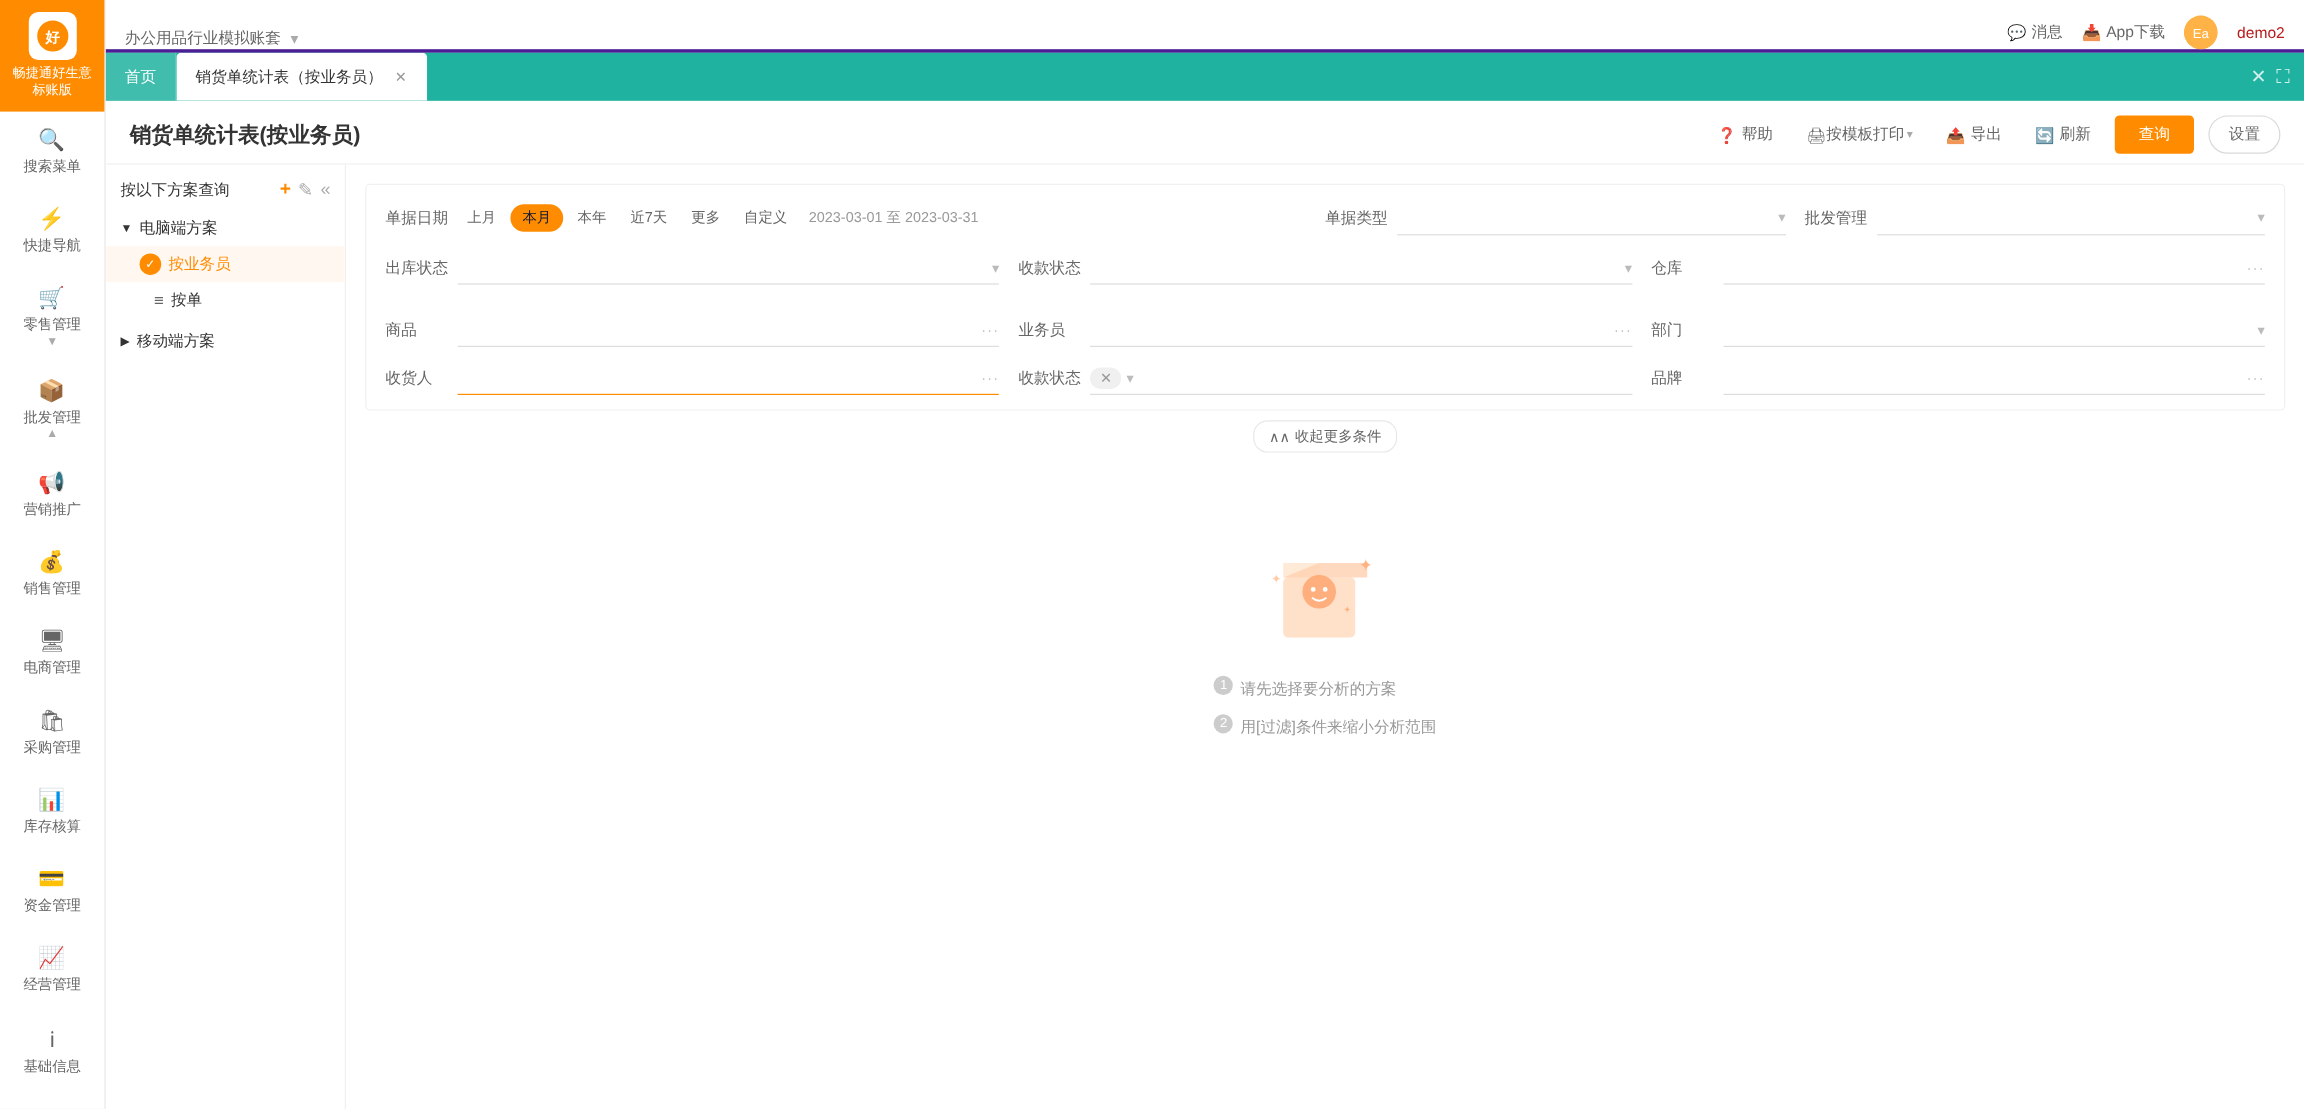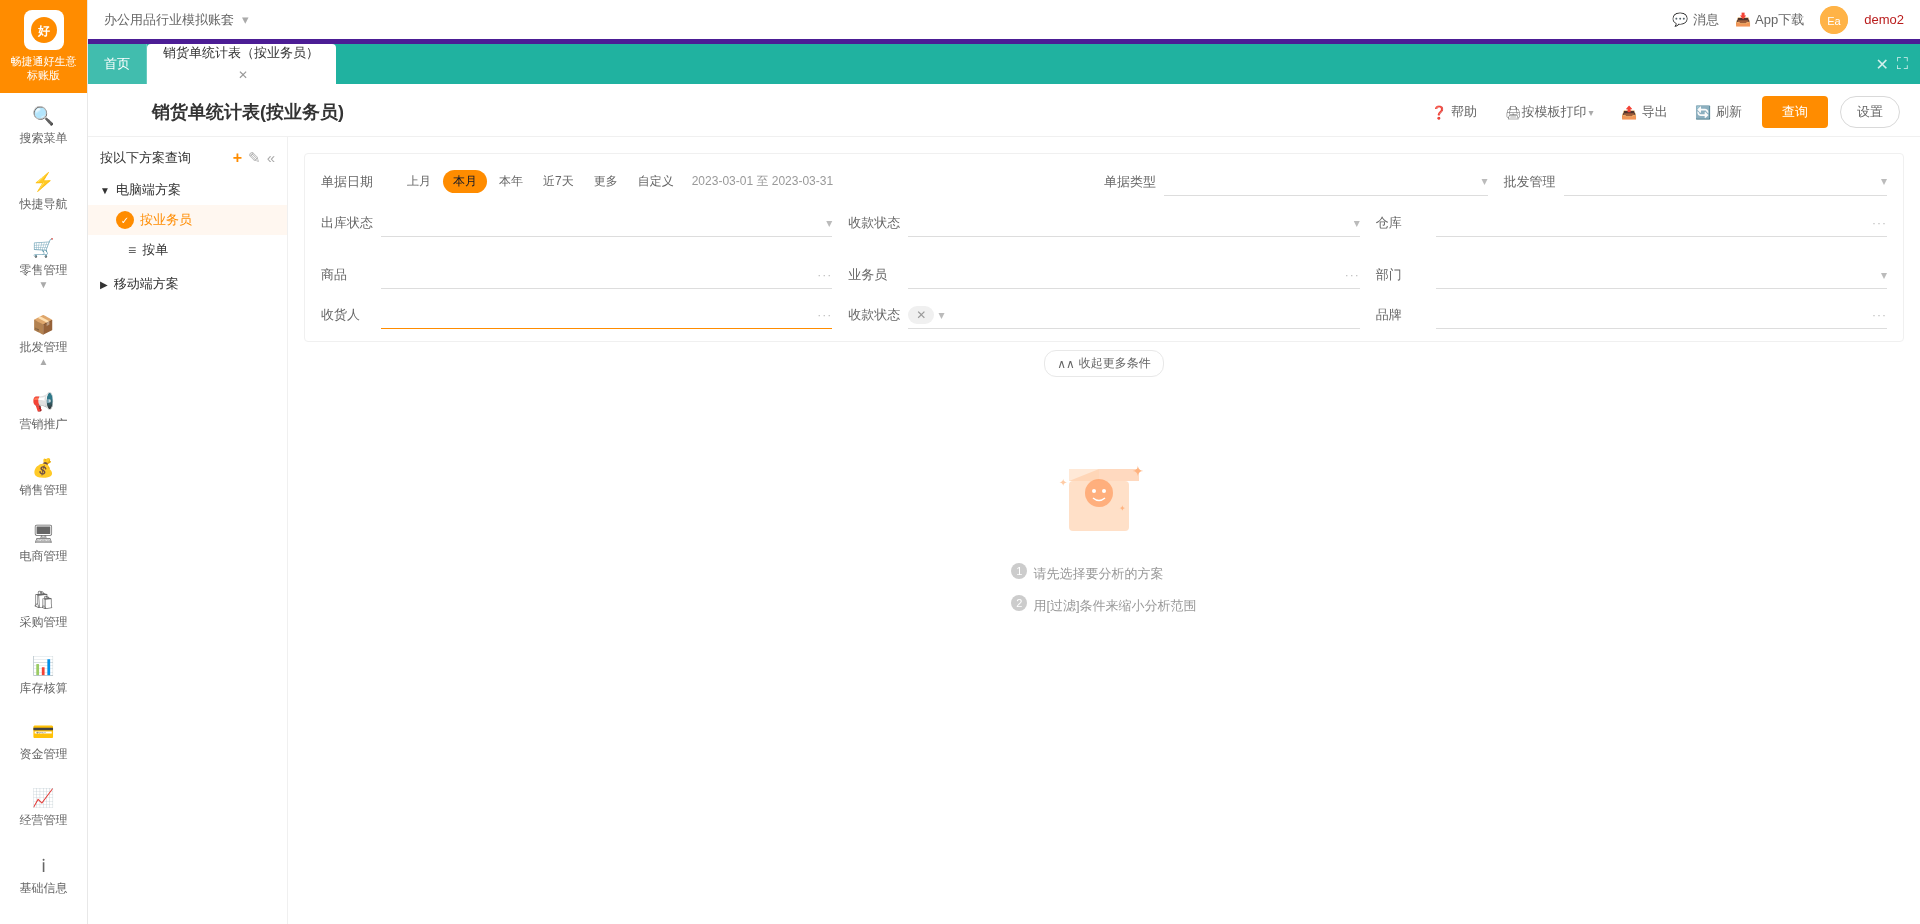--- a/index.html
+++ b/index.html
@@ -13,42 +13,42 @@
     .logo-text { color: #fff; font-size: 11px; text-align: center; line-height: 1.3; }
     .sidebar-menu { width: 100%; flex: 1; overflow-y: auto; }
     .sidebar-item { width: 100%; padding: 12px 4px; display: flex; flex-direction: column; align-items: center; cursor: pointer; color: #666; font-size: 12px; border-bottom: none; }
     .sidebar-item-icon { font-size: 18px; margin-bottom: 3px; }
     .sidebar-item-label { font-size: 12px; text-align: center; }
 
     
     .main { flex: 1; display: flex; flex-direction: column; overflow: hidden; }
 
     
-    .topbar { height: 44px; background: #fff; border-bottom: 5px solid #4c1d95; display: flex; align-items: center; padding: 0 16px; justify-content: space-between; flex-shrink: 0; }
+    .topbar { height: 44px; background: #fff; border-bottom: 3px solid #4c1d95; display: flex; align-items: flex-end; padding: 0 16px; justify-content: space-between; flex-shrink: 0; }
     .topbar-left { display: flex; align-items: center; gap: 8px; color: #666; font-size: 13px; }
     .topbar-right { display: flex; align-items: center; gap: 16px; color: #666; font-size: 13px; }
     .topbar-right-item { display: flex; align-items: center; gap: 4px; cursor: pointer; }
     .user-avatar { width: 28px; height: 28px; border-radius: 50%; background: #ffb347; display: flex; align-items: center; justify-content: center; color: #fff; font-size: 12px; cursor: pointer; overflow: hidden; }
 
     
     .tabbar { height: 40px; background: #20b2a0; display: flex; align-items: center; padding: 0 0; flex-shrink: 0; }
     .tab { height: 40px; padding: 0 16px; display: flex; align-items: center; gap: 6px; cursor: pointer; color: rgba(255,255,255,0.8); font-size: 13px; border-right: 1px solid rgba(255,255,255,0.2); }
     .tab.home { background: rgba(255,255,255,0.15); color: #fff; }
-    .tab.active { background: #fff; color: #333; border-radius: 4px 4px 0 0; flex-direction: column; }
+    .tab.active { background: #fff; color: #333; border-radius: 4px 4px 0 0; }
     .tab-close { font-size: 12px; color: #999; cursor: pointer; margin-left: 4px; }
     .tabbar-right { margin-left: auto; display: flex; align-items: center; gap: 8px; padding-right: 12px; }
     .tabbar-icon { color: rgba(255,255,255,0.8); cursor: pointer; font-size: 16px; }
 
     
     .content { flex: 1; overflow: auto; background: #f0f2f5; }
     .page-container { background: #fff; margin: 0; min-height: 100%; }
 
     
     .page-header { padding: 12px 20px 8px; border-bottom: 1px solid #f0f0f0; display: flex; align-items: center; justify-content: space-between; }
-    .page-title { font-size: 18px; font-weight: 600; color: #333; margin-left: 44px; }
+    .page-title { font-size: 18px; font-weight: 600; color: #333; }
     .page-actions { display: flex; align-items: center; gap: 12px; }
     .page-action-btn { display: flex; align-items: center; gap: 4px; color: #666; cursor: pointer; font-size: 13px; padding: 4px 8px; border-radius: 4px; }
     .btn-primary { background: #ff8c00; color: #fff; border: none; padding: 6px 20px; border-radius: 4px; cursor: pointer; font-size: 13px; height: 32px; }
     .btn-secondary { background: #fff; color: #666; border: 1px solid #d9d9d9; padding: 5px 16px; border-radius: 16px; cursor: pointer; font-size: 13px; height: 32px; }
 
     
     .left-panel { width: 200px; border-right: 1px solid #f0f0f0; padding: 12px 0; flex-shrink: 0; }
     .left-panel-header { padding: 0 12px 8px; display: flex; align-items: center; justify-content: space-between; color: #666; font-size: 13px; }
     .left-panel-title { font-size: 13px; color: #333; font-weight: 500; }
     .left-panel-action { cursor: pointer; color: #aaa; font-size: 14px; }
@@ -278,21 +278,21 @@
         </div>
 
         <div class="right-panel">
 
           <div class="filter-area">
 
             <div style="display:grid;grid-template-columns:2fr 1fr 1fr;gap:4px 16px;margin-bottom:12px;">
 
               <div class="filter-field">
                 <div class="field-label">单据日期</div>
-                <div class="field-control" style="border-bottom:none;gap:4px;flex-wrap:wrap;margin-left:18px;">
+                <div class="field-control" style="border-bottom:none;gap:4px;flex-wrap:wrap;">
                   <span class="date-tab">上月</span>
                   <span class="date-tab active">本月</span>
                   <span class="date-tab">本年</span>
                   <span class="date-tab">近7天</span>
                   <span class="date-tab">更多</span>
                   <span class="date-tab">自定义</span>
                   <span class="date-range">2023-03-01 至 2023-03-31</span>
                 </div>
               </div>
 

